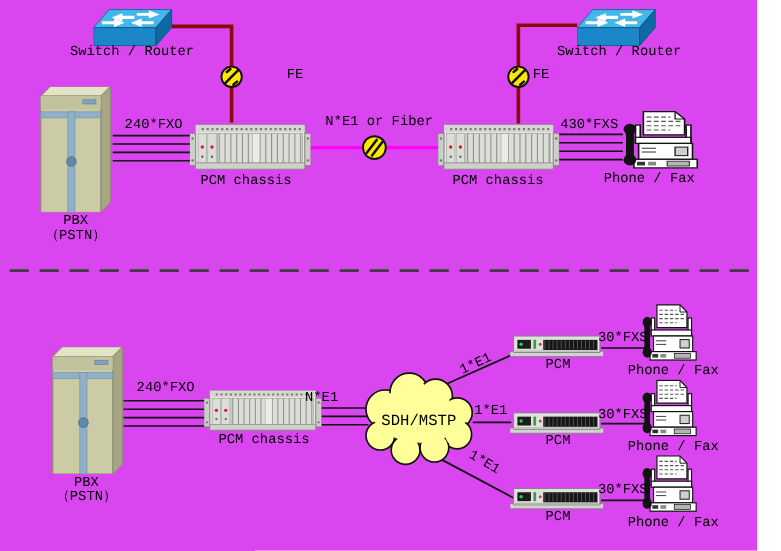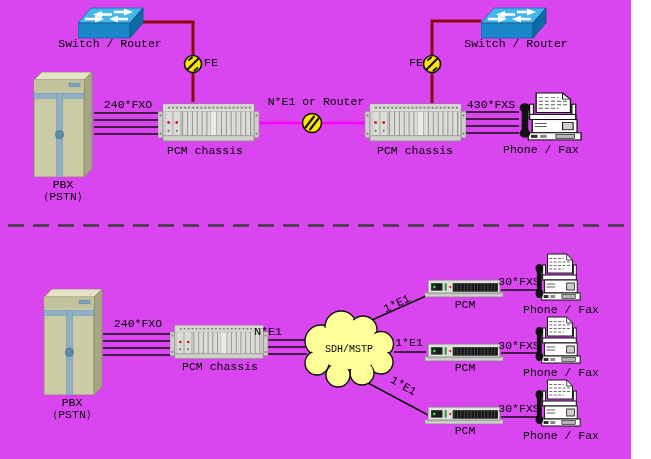--- a/index.html
+++ b/index.html
@@ -2,22 +2,22 @@
 <html style="--line_red: #8b0909; --line_magenta: #ff00ff; --interface_yellow: #ffe800; --cloud_yellow: #ffff99; --switch_blue: #1b86c8; --cabinet_beige: #cbcba6;"><head>
 <meta charset="utf-8">
 <style>
   html,body{margin:0;padding:0;background:#fff;}
   #canvas{position:relative;width:631px;height:459px;background:#d946ef;overflow:hidden;
           font-family:Liberation Mono, monospace;}
   #wires{position:absolute;left:0;top:0;}
   .dev{position:absolute;}
   .lbl{position:absolute;font-size:11.5px;color:#000;white-space:nowrap;
        transform:translateX(-50%);line-height:1.1;}
-  .lbl-plain{transform:none;}
-  .lbl-cloud{font-size:10px;}
+  .lbl-plain{transform:none;margin-left:35px;}
+  .lbl-cloud{font-size:13px;}
   .rot-n25{transform:translateX(-50%) rotate(-25deg);}
   .rot-p30{transform:translateX(-50%) rotate(30deg);}
   .c-red{stroke:var(--line_red,#8b0909);stroke-width:3;fill:none;}
   .c-mag{stroke:var(--line_magenta,#ff00ff);stroke-width:2.6;}
   .c-blk{stroke:#111;stroke-width:1.3;}
   .c-br{stroke:#111;stroke-width:1.5;}
   .circ{fill:var(--interface_yellow,#ffe800);stroke:#111;stroke-width:1.6;}
   .slash{stroke:#111;stroke-width:2.1;stroke-linecap:round;fill:none;}
   .cloud-c{fill:var(--cloud_yellow,#ffff99);stroke:#111;stroke-width:1.4;}
   .cloud-f{fill:var(--cloud_yellow,#ffff99);}
@@ -245,21 +245,21 @@
     </svg>
 
   <div class="lbl" style="left:110px;top:38px">Switch / Router</div>
   <div class="lbl" style="left:516px;top:38px">Switch / Router</div>
   <div class="lbl lbl-plain" style="left:204px;top:57px">FE</div>
   <div class="lbl lbl-plain" style="left:409px;top:57px">FE</div>
   <div class="lbl" style="left:63px;top:179px">PBX</div>
   <div class="lbl" style="left:63px;top:191px">（PSTN）</div>
   <div class="lbl" style="left:128px;top:99px">240*FXO</div>
   <div class="lbl" style="left:205px;top:145px">PCM chassis</div>
-  <div class="lbl" style="left:316px;top:96px">N*E1 or Router</div>
+  <div class="lbl" style="left:316px;top:96px">N*E1 or Fiber</div>
   <div class="lbl" style="left:415px;top:145px">PCM chassis</div>
   <div class="lbl" style="left:491px;top:99px">430*FXS</div>
   <div class="lbl" style="left:541px;top:144px">Phone / Fax</div>
 
   <div class="lbl" style="left:72px;top:397px">PBX</div>
   <div class="lbl" style="left:72px;top:409px">（PSTN）</div>
   <div class="lbl" style="left:138px;top:318px">240*FXO</div>
   <div class="lbl" style="left:220px;top:361px">PCM chassis</div>
   <div class="lbl" style="left:268px;top:326px">N*E1</div>
   <div class="lbl lbl-cloud" style="left:349px;top:344px">SDH/MSTP</div>

